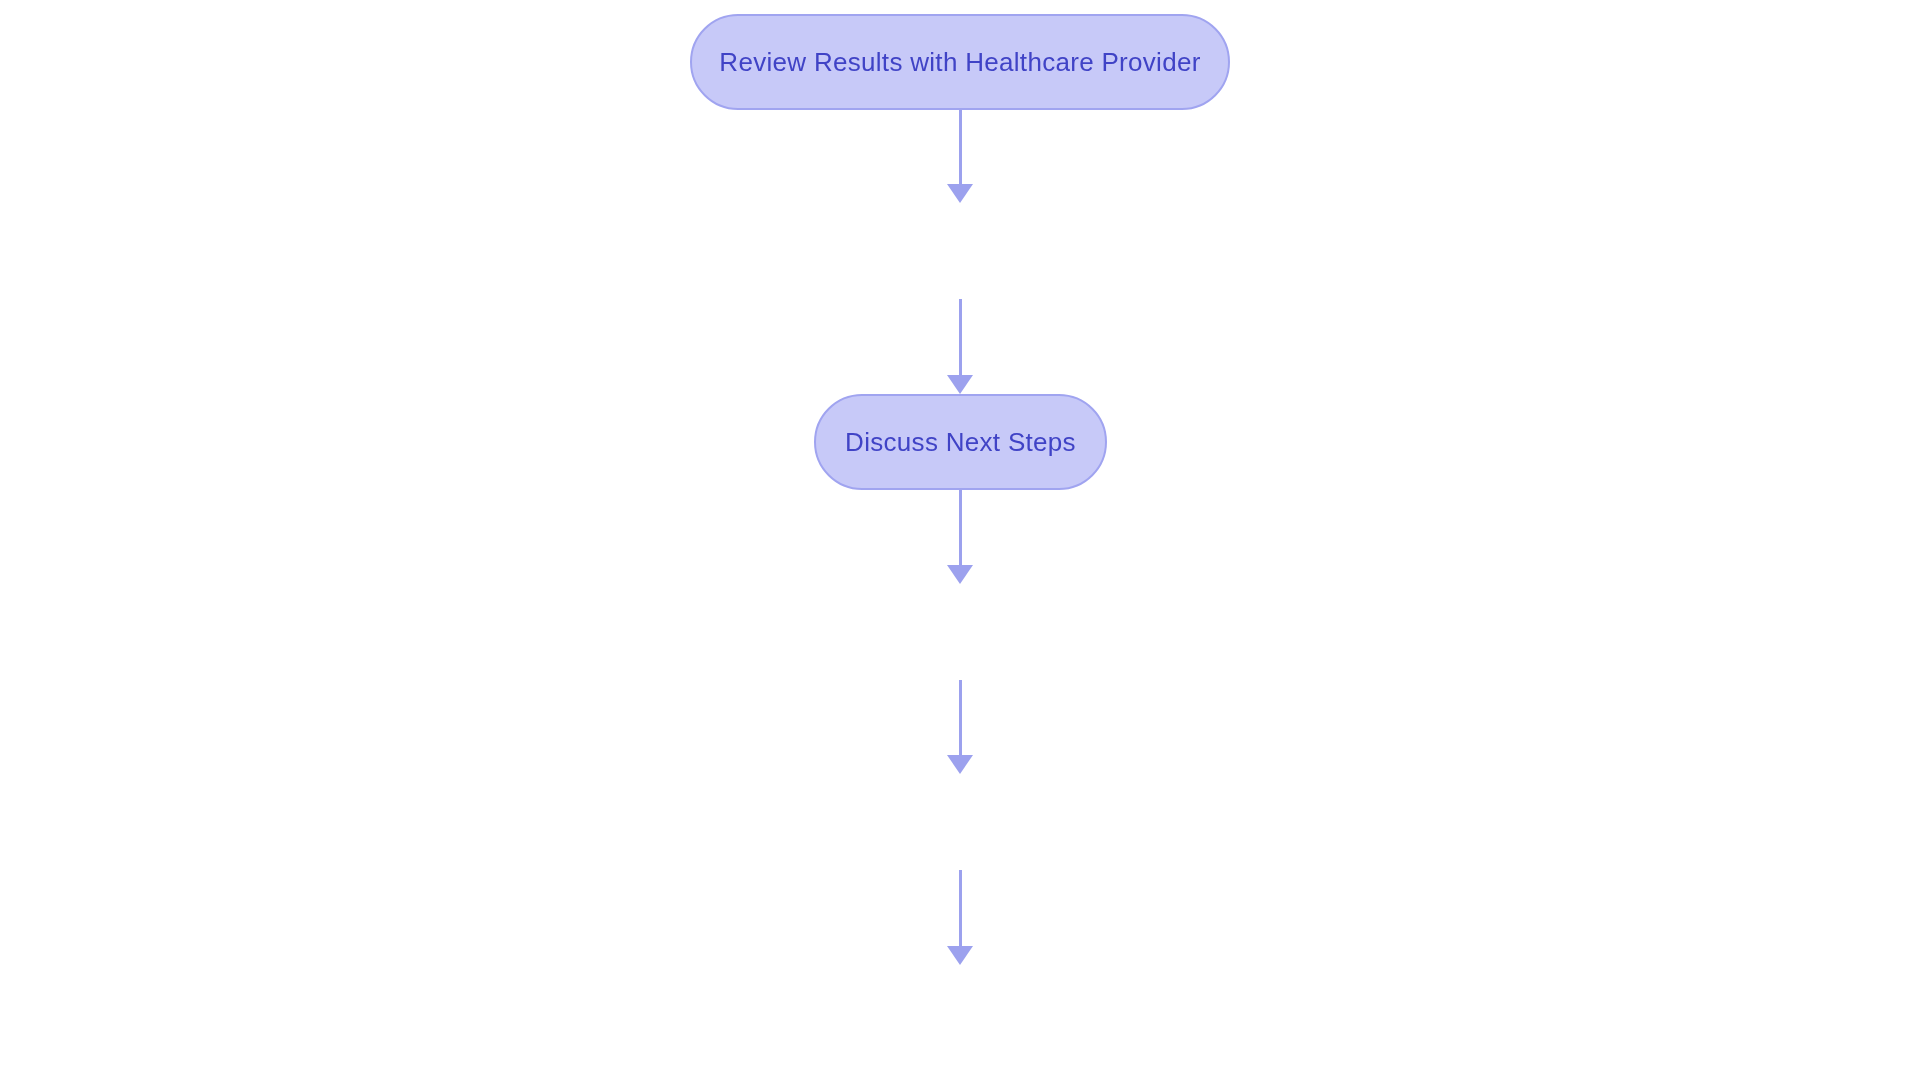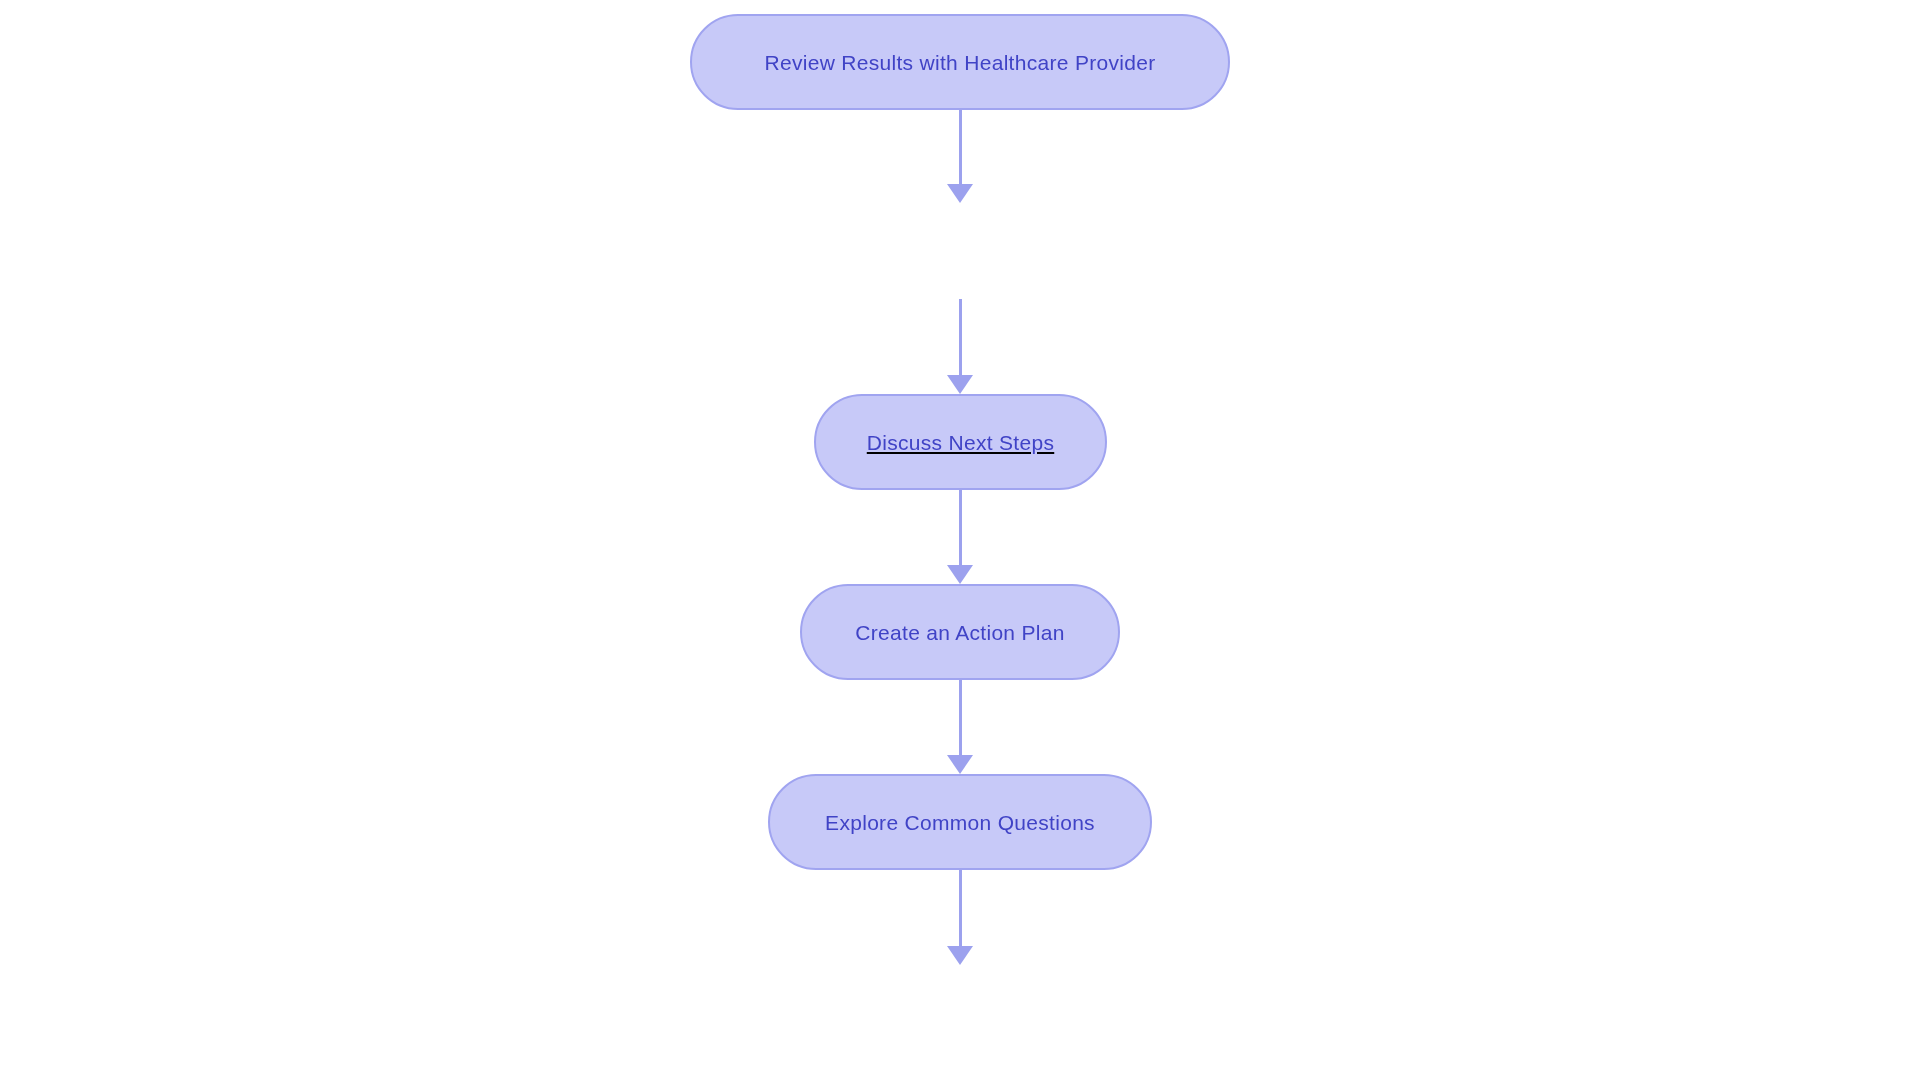--- a/index.html
+++ b/index.html
@@ -22,29 +22,29 @@
     background: #c7c9f8;
     border: 2px solid #a0a4f0;
     border-radius: 48px;
     display: flex;
     align-items: center;
     justify-content: center;
     text-align: center;
   }
   .flow-node .node-label {
     color: #4043c6;
-    font-size: 21px;
+    font-size: 26px;
     font-weight: 400;
     letter-spacing: 0.3px;
     line-height: 1;
     white-space: nowrap;
   }
   .node-1 { left: 690px; top: 14px;  width: 540px; }
   .node-2 { left: 697px; top: 203px; width: 527px; }
-  .node-3 { left: 814px; top: 394px; width: 293px; text-decoration: underline; }
+  .node-3 { left: 814px; top: 394px; width: 293px; }
   .node-4 { left: 800px; top: 584px; width: 320px; }
   .node-5 { left: 768px; top: 774px; width: 384px; }
   .node-6 { left: 738px; top: 965px; width: 445px; }
 
   .flow-arrow {
     position: absolute;
     left: 947px;
     width: 26px;
   }
   .arrow-1 { top: 110px; height: 93px; }
@@ -94,32 +94,26 @@
 
   <div class="flow-node node-3">
     <span class="node-label">Discuss Next Steps</span>
   </div>
 
   <div class="flow-arrow arrow-3">
     <span class="arrow-line"></span>
     <span class="arrow-head"></span>
   </div>
 
-  <div class="flow-node node-4">
-    <span class="node-label">Create an Action Plan</span>
-  </div>
 
   <div class="flow-arrow arrow-4">
     <span class="arrow-line"></span>
     <span class="arrow-head"></span>
   </div>
 
-  <div class="flow-node node-5">
-    <span class="node-label">Explore Common Questions</span>
-  </div>
 
   <div class="flow-arrow arrow-5">
     <span class="arrow-line"></span>
     <span class="arrow-head"></span>
   </div>
 
 
 </div>
 
 </body></html>

